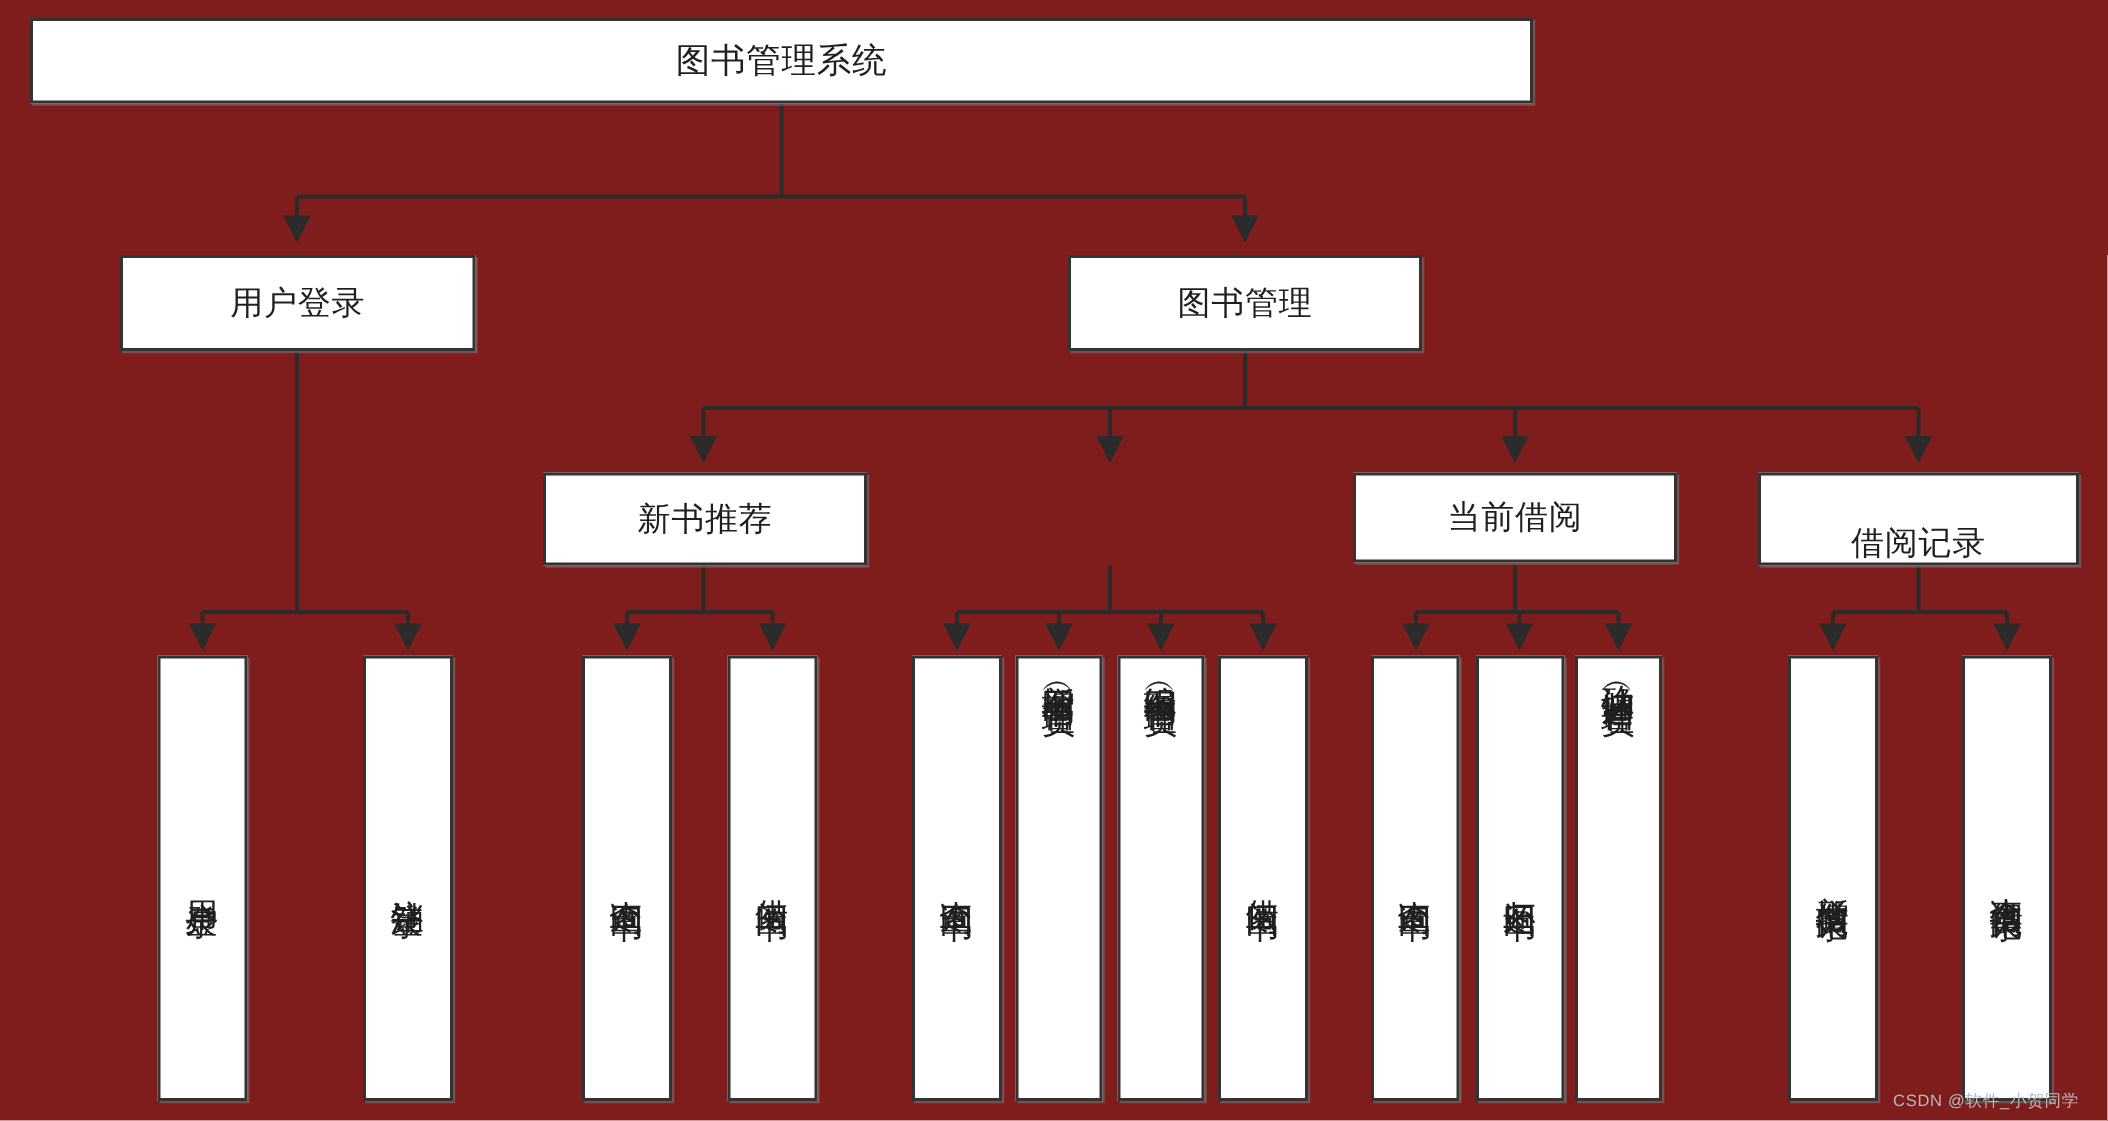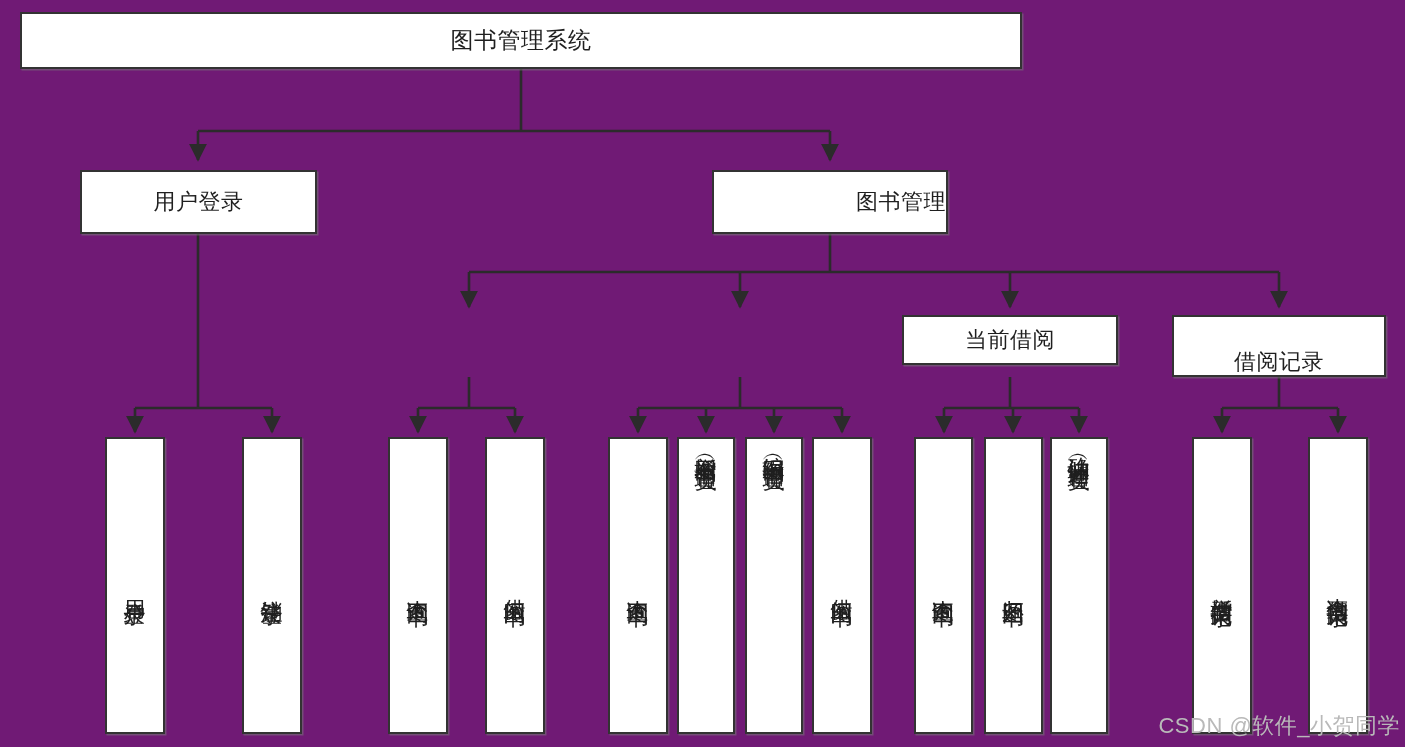--- a/index.html
+++ b/index.html
@@ -7,21 +7,21 @@
     padding: 0;
     background: #ffffff;
   }
   body {
     font-family: "Liberation Sans", "DejaVu Sans", sans-serif;
   }
   #canvas {
     position: relative;
     width: 1405px;
     height: 747px;
-    background: #701a75;
+    background: #7f1d1d;
     overflow: hidden;
   }
   #edges {
     position: absolute;
     left: 0;
     top: 0;
     width: 1405px;
     height: 747px;
   }
   .node {
@@ -60,23 +60,23 @@
     letter-spacing: 2px;
     white-space: nowrap;
     display: block;
   }
   .node.leaf.center .label {
     margin-top: auto;
     margin-bottom: auto;
   }
   .watermark {
     position: absolute;
-    right: 5px;
+    right: 19px;
     bottom: 6px;
-    font-size: 22px;
+    font-size: 11px;
     color: #b9b9b9;
     letter-spacing: 0.5px;
     z-index: 3;
     white-space: nowrap;
   }
 </style>
 </head>
 <body>
 
 <div id="canvas">
@@ -131,25 +131,28 @@
     </g>
   </svg>
 
   <div class="node root" style="left:20px; top:12px; width:1002px; height:57px;">
     <span class="label">图书管理系统</span>
   </div>
 
   <div class="node lvl2" style="left:80px; top:170px; width:237px; height:64px;">
     <span class="label">用户登录</span>
   </div>
-  <div class="node lvl2" style="left:712px; top:170px; width:236px; height:64px;justify-content:flex-end;">
+  <div class="node lvl2" style="left:712px; top:170px; width:236px; height:64px;">
     <span class="label">图书管理</span>
   </div>
 
-  <div class="node lvl3" style="left:902px; top:315px; width:216px; height:50px;">
+  <div class="node lvl3" style="left:362px; top:315px; width:216px; height:62px;">
+    <span class="label">新书推荐</span>
+  </div>
+  <div class="node lvl3" style="left:902px; top:315px; width:216px; height:60px;">
     <span class="label">当前借阅</span>
   </div>
   <div class="node lvl3" style="left:1172px; top:315px; width:214px; height:62px;align-items:flex-end;">
     <span class="label">借阅记录</span>
   </div>
 
   <div class="node leaf center" style="left:105px; top:437px; width:60px; height:297px;">
     <span class="label">用户登录</span>
   </div>
   <div class="node leaf center" style="left:242px; top:437px; width:60px; height:297px;">

